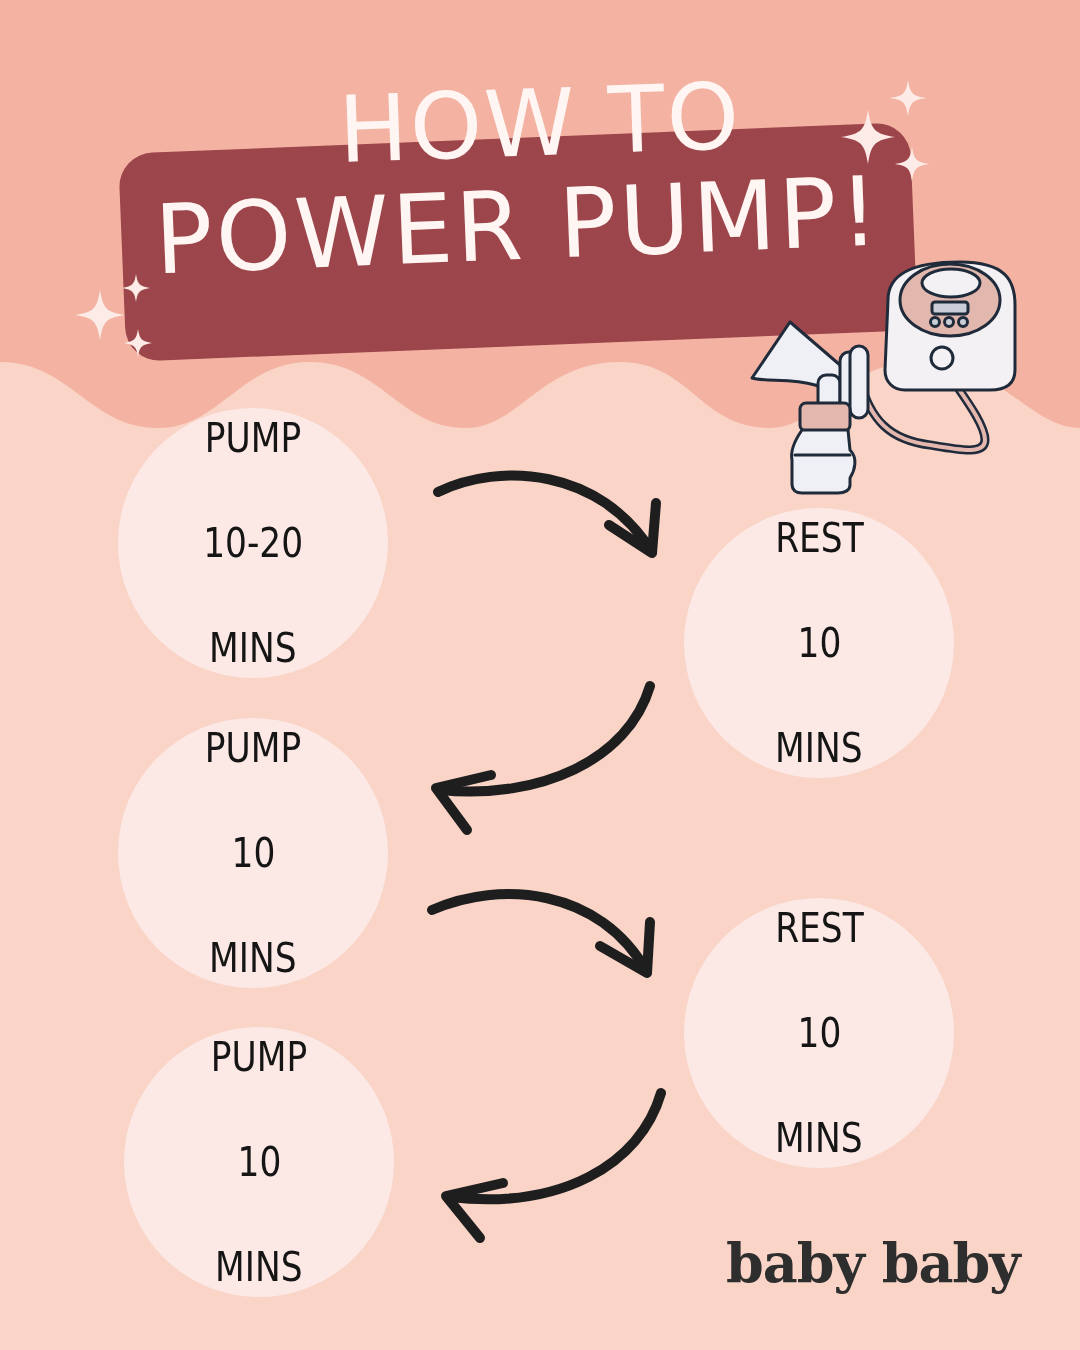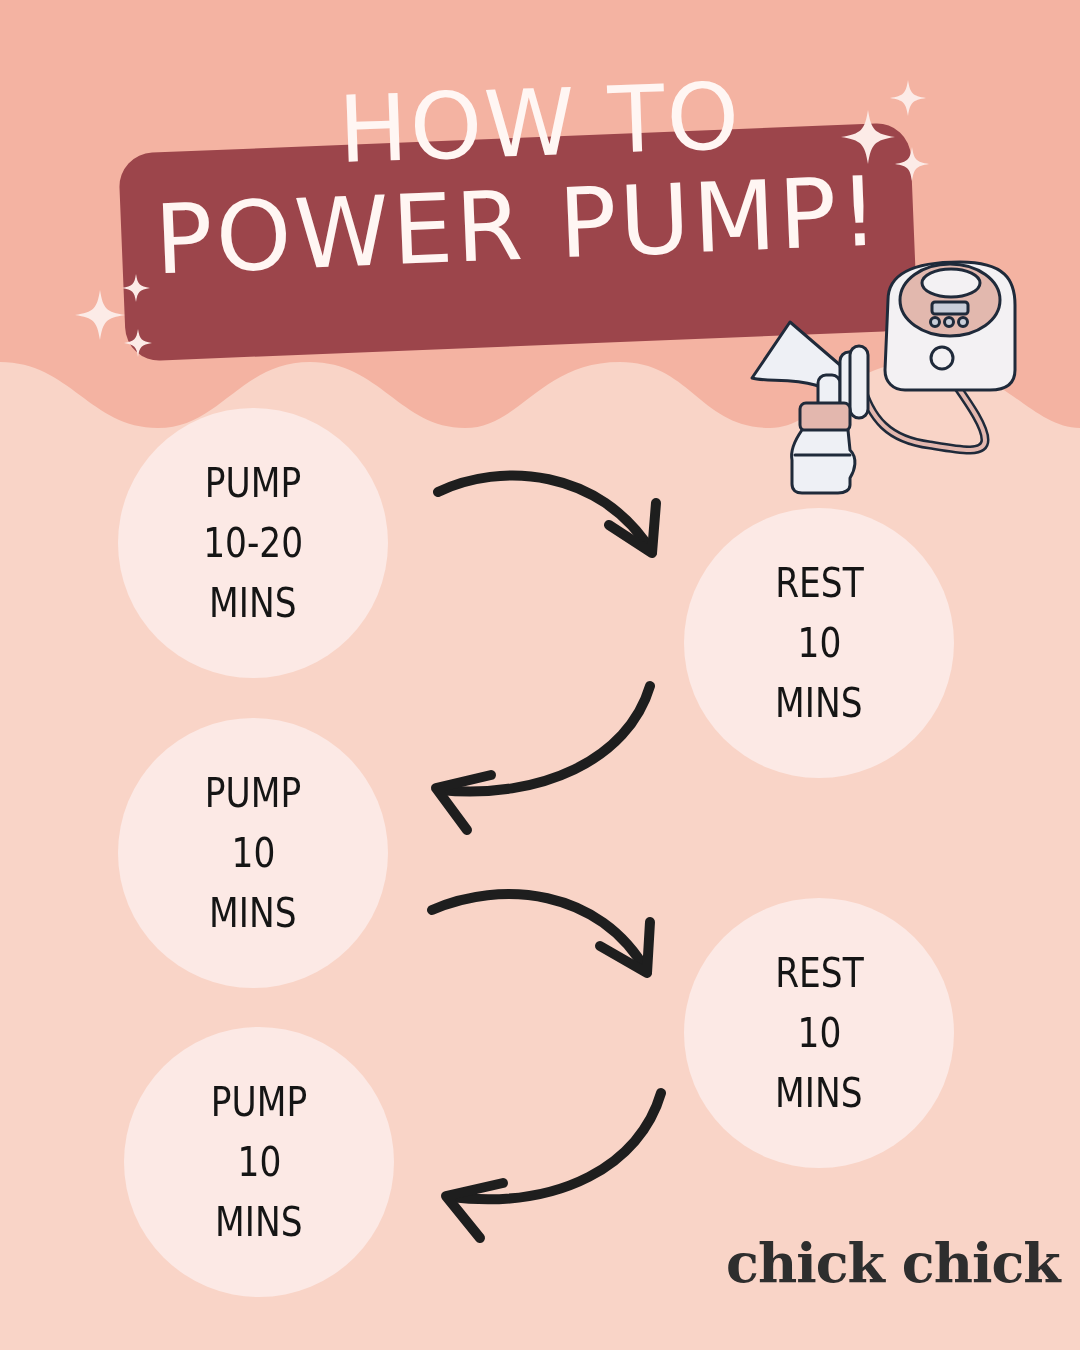--- a/index.html
+++ b/index.html
@@ -17,21 +17,21 @@
     background: #9C454B; border-radius: 34px; transform: rotate(-2.3deg);
     z-index: 2;
   }
   .title-main {
     position: absolute; left: 122px; top: 178px; width: 792px; text-align: center;
     color: #FFF6F3; font-family: "DejaVu Sans", sans-serif; font-size: 96px; line-height: 1;
     letter-spacing: 3px; z-index: 3; transform: rotate(-2.3deg);
   }
   .step {
     position: absolute; width: 270px; height: 270px; border-radius: 50%;
-    background: #FCE9E5; display: flex; flex-direction: column; align-items: center; justify-content: center;
+    background: #FCE9E5; display: flex; flex-direction: column; align-items: center; justify-content: space-between;
     z-index: 2;
   }
   .step span {
     display: block; font-family: "DejaVu Sans", sans-serif; font-size: 40px; line-height: 60px;
     color: #151515; letter-spacing: 0px; transform: scaleX(0.86);
   }
   .overlay-svg { position: absolute; left: 0; top: 0; z-index: 4; pointer-events: none; }
   .logo {
     position: absolute; left: 726px; top: 1236px; z-index: 4;
     font-family: "DejaVu Serif", serif; font-weight: bold; font-size: 54px; color: #2E2E2E;
@@ -140,14 +140,14 @@
         <path d="M432,910 C500,880 600,888 647,972"></path>
         <path d="M600,946 L647,973 L650,922"></path>
       </g>
       <g>
         <path d="M661,1093 C640,1165 560,1210 450,1197"></path>
         <path d="M503,1183 L446,1196 L480,1238"></path>
       </g>
     </g>
   </svg>
 
-  <div class="logo">chick chick</div>
+  <div class="logo">baby baby</div>
 </div>
 
 </body></html>

